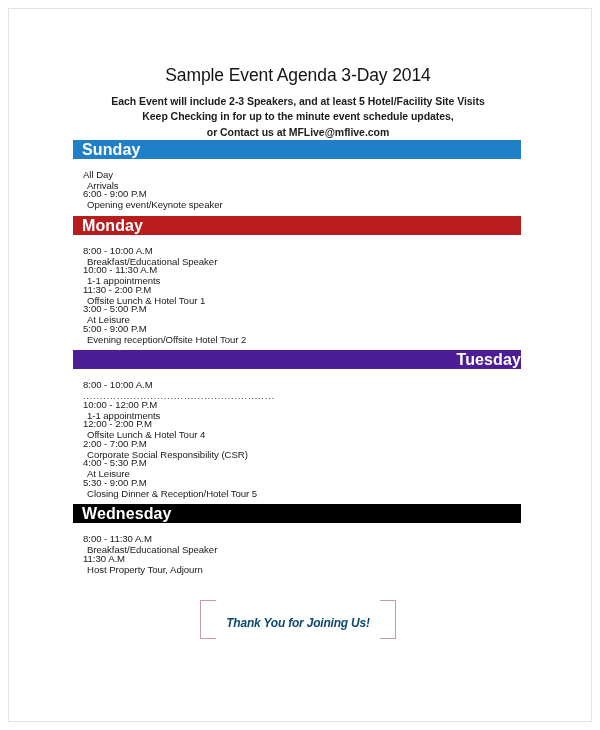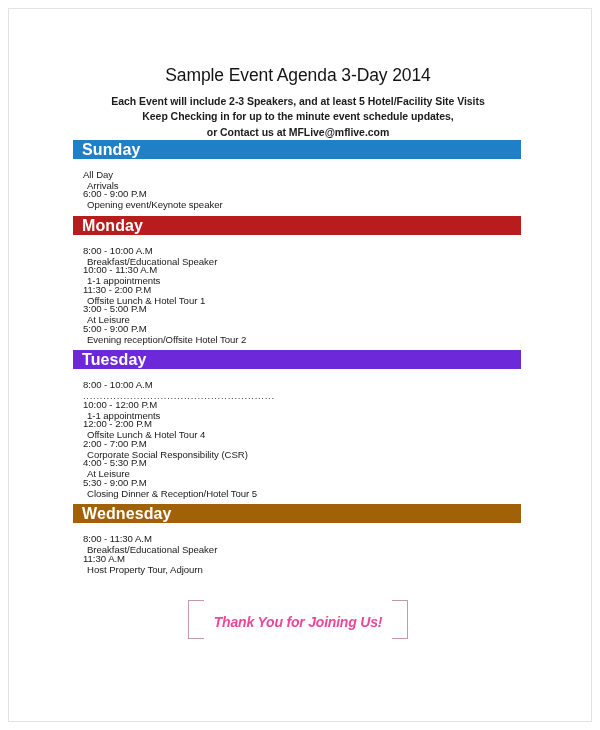--- a/index.html
+++ b/index.html
@@ -109,24 +109,24 @@
   .thanks-wrap {
     margin-top: 28px;
     display: flex;
     justify-content: center;
   }
   .thanks-box {
     position: relative;
     padding: 13px 26px 13px 26px;
   }
   .thanks-text {
-    font-size: 14px;
+    font-size: 12px;
     font-weight: bold;
     font-style: italic;
-    color: #ec4899;
+    color: #0c4a6e;
     white-space: nowrap;
     letter-spacing: -0.2px;
   }
   .bracket {
     position: absolute;
     width: 16px;
     height: 39px;
     box-sizing: border-box;
   }
   .bracket-left {
@@ -196,21 +196,21 @@
               <span class="row-desc">At Leisure</span>
             </div>
             <div class="row">
               <span class="row-time">5:00 - 9:00 P.M</span>
               <span class="row-leader">.........................................................</span>
               <span class="row-desc">Evening reception/Offsite Hotel Tour 2</span>
             </div>
           </div>
         </div>
         <div class="day-section">
-          <div class="day-bar" style="background: #6d28d9;"><span class="day-bar-label">Tuesday</span></div>
+          <div class="day-bar" style="background: #4c1d95; text-align: right;"><span class="day-bar-label">Tuesday</span></div>
           <div class="rows">
             <div class="row">
               <span class="row-time">8:00 - 10:00 A.M</span>
               <span class="row-leader">.........................................................</span>
             </div>
             <div class="row">
               <span class="row-time">10:00 - 12:00 P.M</span>
               <span class="row-leader">.........................................................</span>
               <span class="row-desc">1-1 appointments</span>
             </div>
@@ -230,21 +230,21 @@
               <span class="row-desc">At Leisure</span>
             </div>
             <div class="row">
               <span class="row-time">5:30 - 9:00 P.M</span>
               <span class="row-leader">.........................................................</span>
               <span class="row-desc">Closing Dinner &amp; Reception/Hotel Tour 5</span>
             </div>
           </div>
         </div>
         <div class="day-section">
-          <div class="day-bar" style="background: #a16207;"><span class="day-bar-label">Wednesday</span></div>
+          <div class="day-bar" style="background: #000000;"><span class="day-bar-label">Wednesday</span></div>
           <div class="rows">
             <div class="row">
               <span class="row-time">8:00 - 11:30 A.M</span>
               <span class="row-leader">.........................................................</span>
               <span class="row-desc">Breakfast/Educational Speaker</span>
             </div>
             <div class="row">
               <span class="row-time">11:30 A.M</span>
               <span class="row-leader">.........................................................</span>
               <span class="row-desc">Host Property Tour, Adjourn</span>

